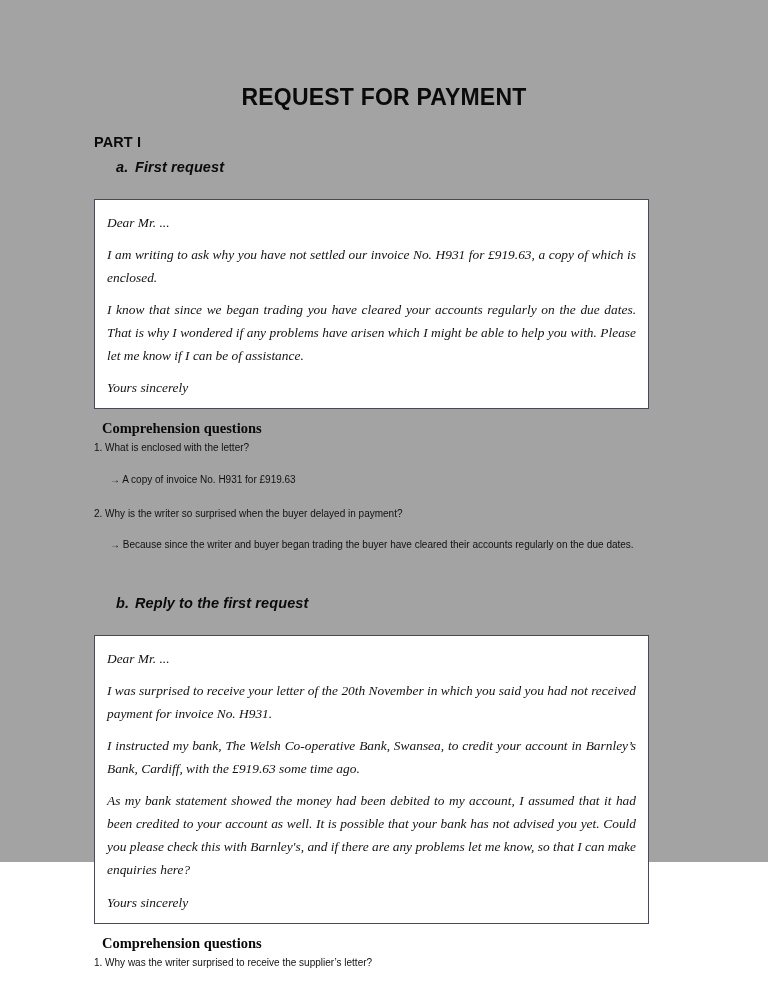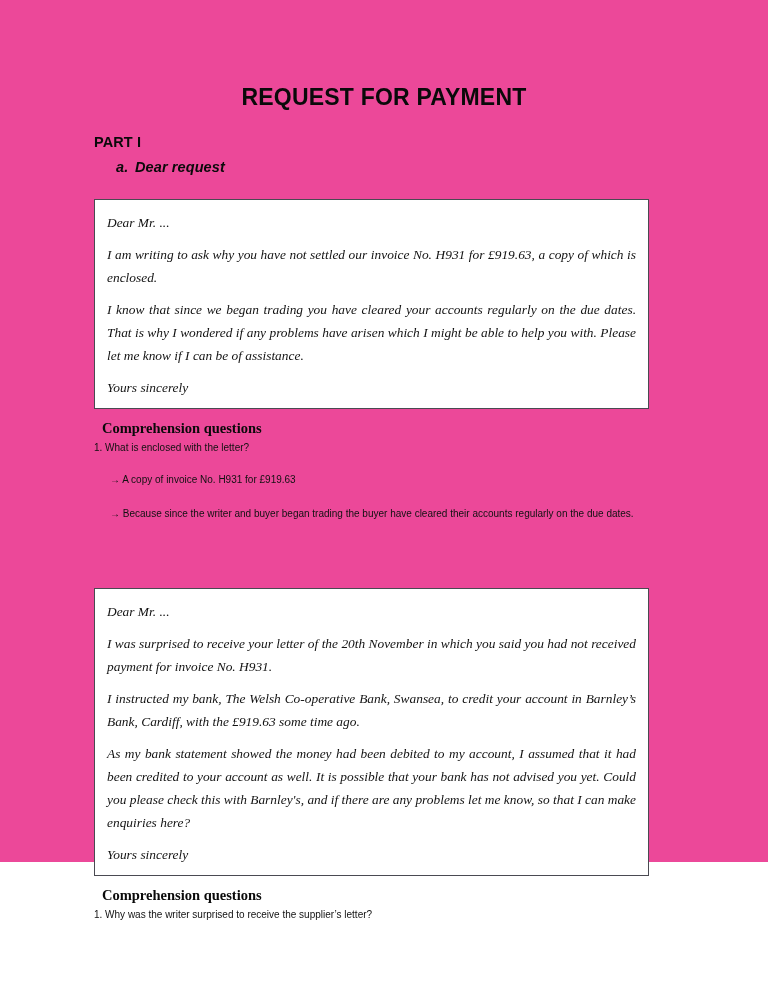--- a/index.html
+++ b/index.html
@@ -13,21 +13,21 @@
     position: relative;
     font-family: "Liberation Sans", sans-serif;
     color: #0d0d0d;
     overflow: hidden;
   }
 
   .page {
     position: relative;
     width: 768px;
     height: 862px;
-    background: #ec4899;
+    background: #a3a3a3;
   }
 
   .doc-title {
     position: absolute;
     top: 84px;
     left: 0;
     width: 768px;
     text-align: center;
     font-family: "Liberation Sans", sans-serif;
     font-weight: bold;
@@ -129,45 +129,49 @@
 
 <div class="page">
 
   <div class="doc-title">REQUEST FOR PAYMENT</div>
 
   <div class="content">
 
     <div class="part-heading">PART I</div>
 
     <div class="sub-heading">
-      <span class="letter-mark">a.</span><span>Dear request</span>
+      <span class="letter-mark">a.</span><span>First request</span>
     </div>
 
     <div class="letter-box">
       <p class="letter-line no-justify">Dear Mr. ...</p>
       <p class="letter-line">I am writing to ask why you have not settled our invoice No. H931 for £919.63, a copy of which is enclosed.</p>
       <p class="letter-line">I know that since we began trading you have cleared your accounts regularly on the due dates. That is why I wondered if any problems have arisen which I might be able to help you with. Please let me know if I can be of assistance.</p>
       <p class="letter-line no-justify">Yours sincerely</p>
     </div>
 
     <div class="comp-block">
       <div class="comp-title">Comprehension questions</div>
 
       <div class="qa-group">
         <p class="qa-line">1. What is enclosed with the letter?</p>
         <p class="qa-line answer">→ A copy of invoice No. H931 for £919.63</p>
       </div>
 
       <div class="qa-group">
+        <p class="qa-line">2. Why is the writer so surprised when the buyer delayed in payment?</p>
         <p class="qa-line answer">→ Because since the writer and buyer began trading the buyer have cleared their accounts regularly on the due dates.</p>
       </div>
     </div>
 
     <div class="spacer-b"></div>
 
+    <div class="sub-heading">
+      <span class="letter-mark">b.</span><span>Reply to the first request</span>
+    </div>
 
     <div class="letter-box">
       <p class="letter-line no-justify">Dear Mr. ...</p>
       <p class="letter-line">I was surprised to receive your letter of the 20th November in which you said you had not received payment for invoice No. H931.</p>
       <p class="letter-line">I instructed my bank, The Welsh Co-operative Bank, Swansea, to credit your account in Barnley’s Bank, Cardiff, with the £919.63 some time ago.</p>
       <p class="letter-line">As my bank statement showed the money had been debited to my account, I assumed that it had been credited to your account as well. It is possible that your bank has not advised you yet. Could you please check this with Barnley's, and if there are any problems let me know, so that I can make enquiries here?</p>
       <p class="letter-line no-justify">Yours sincerely</p>
     </div>
 
     <div class="comp-block">

